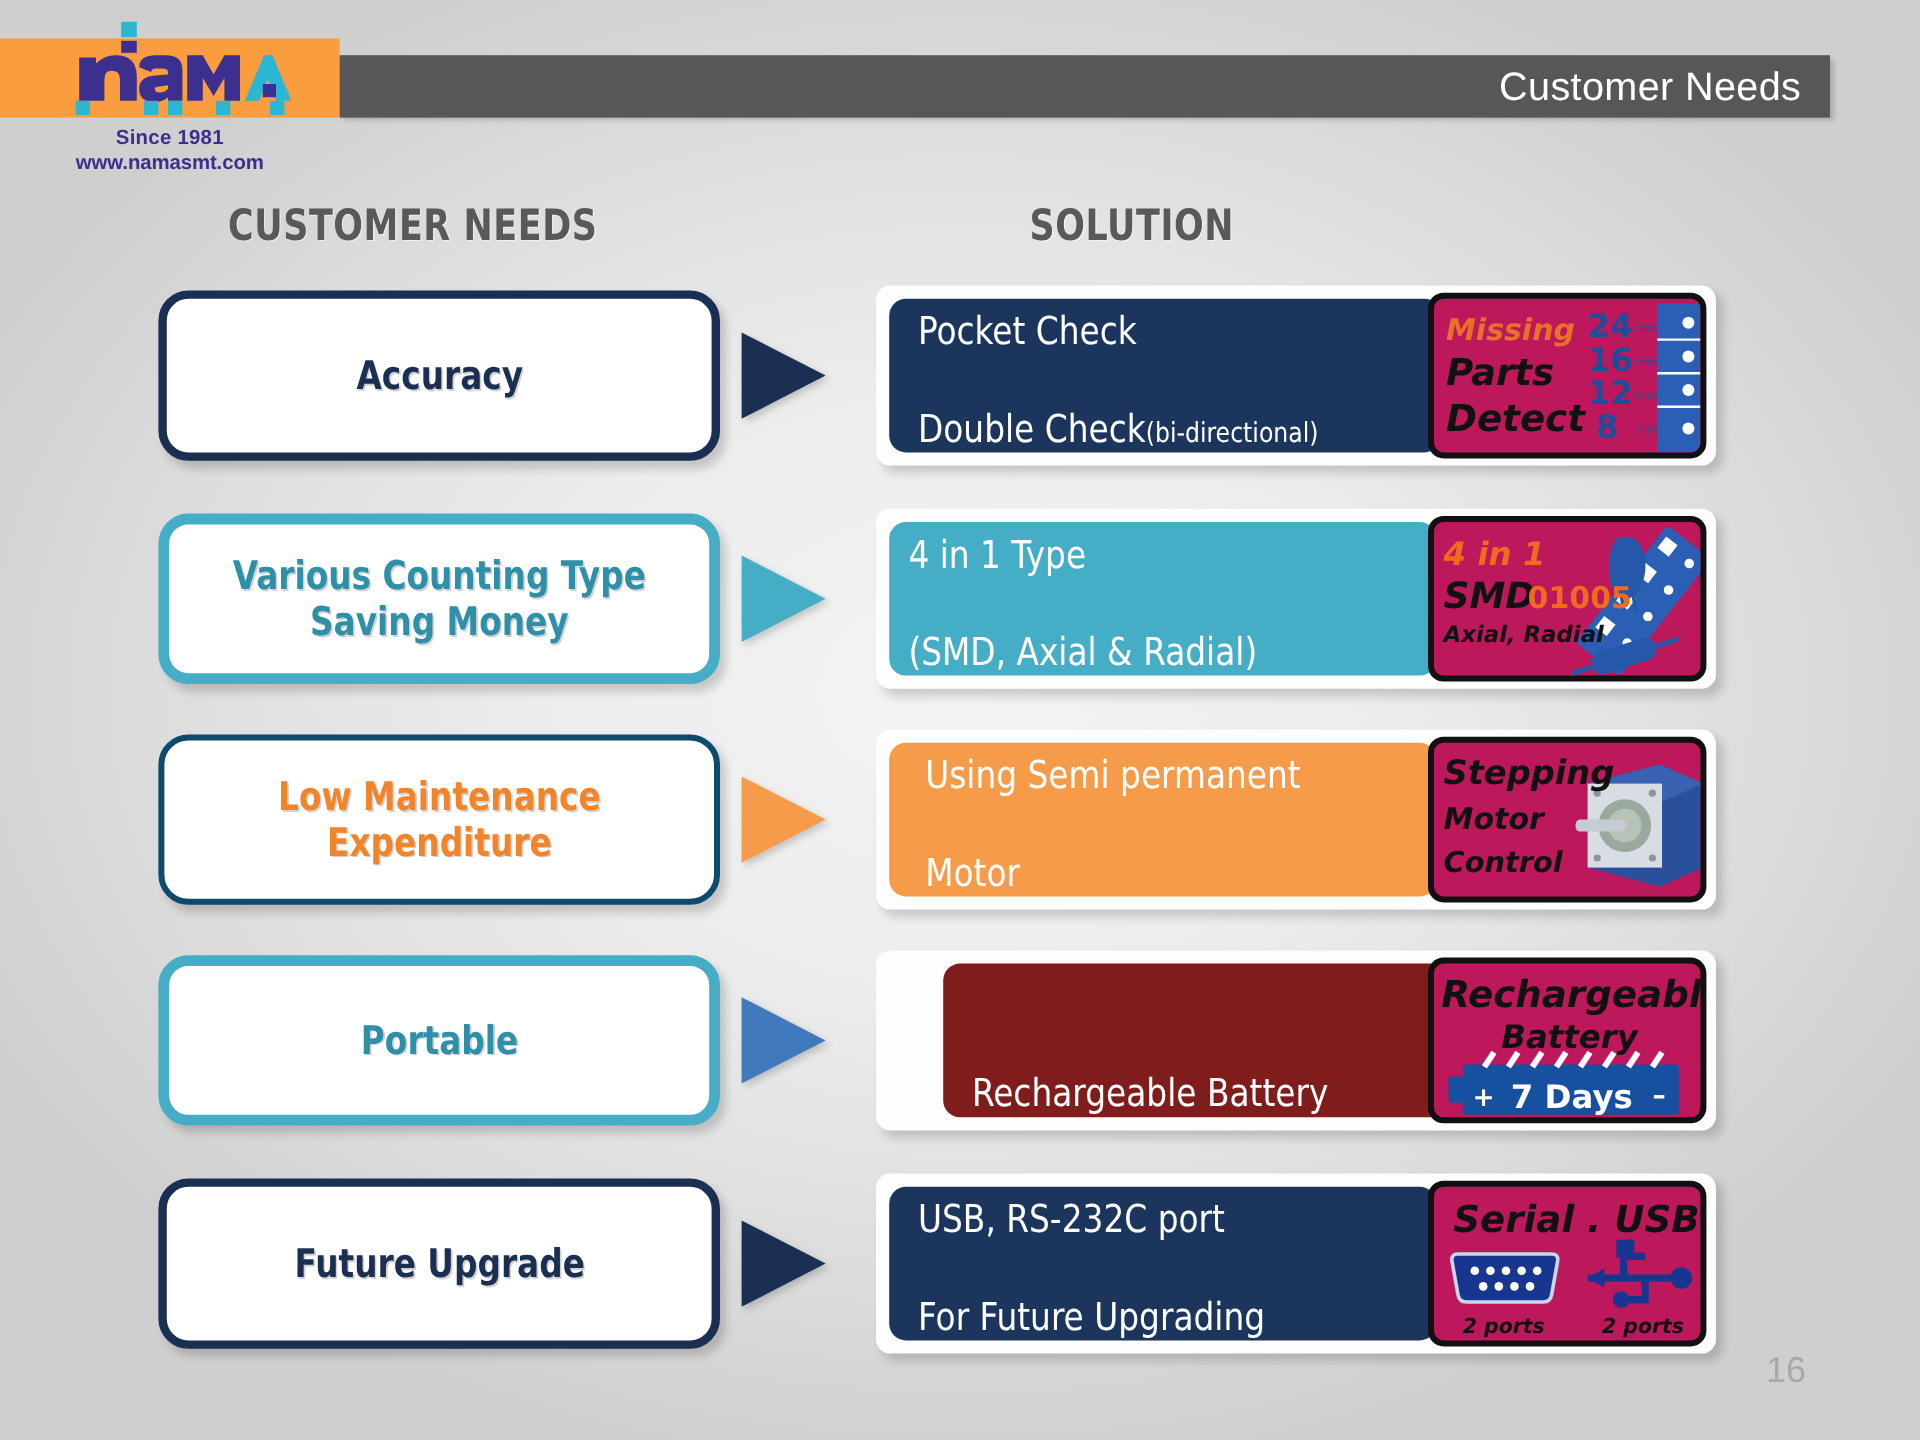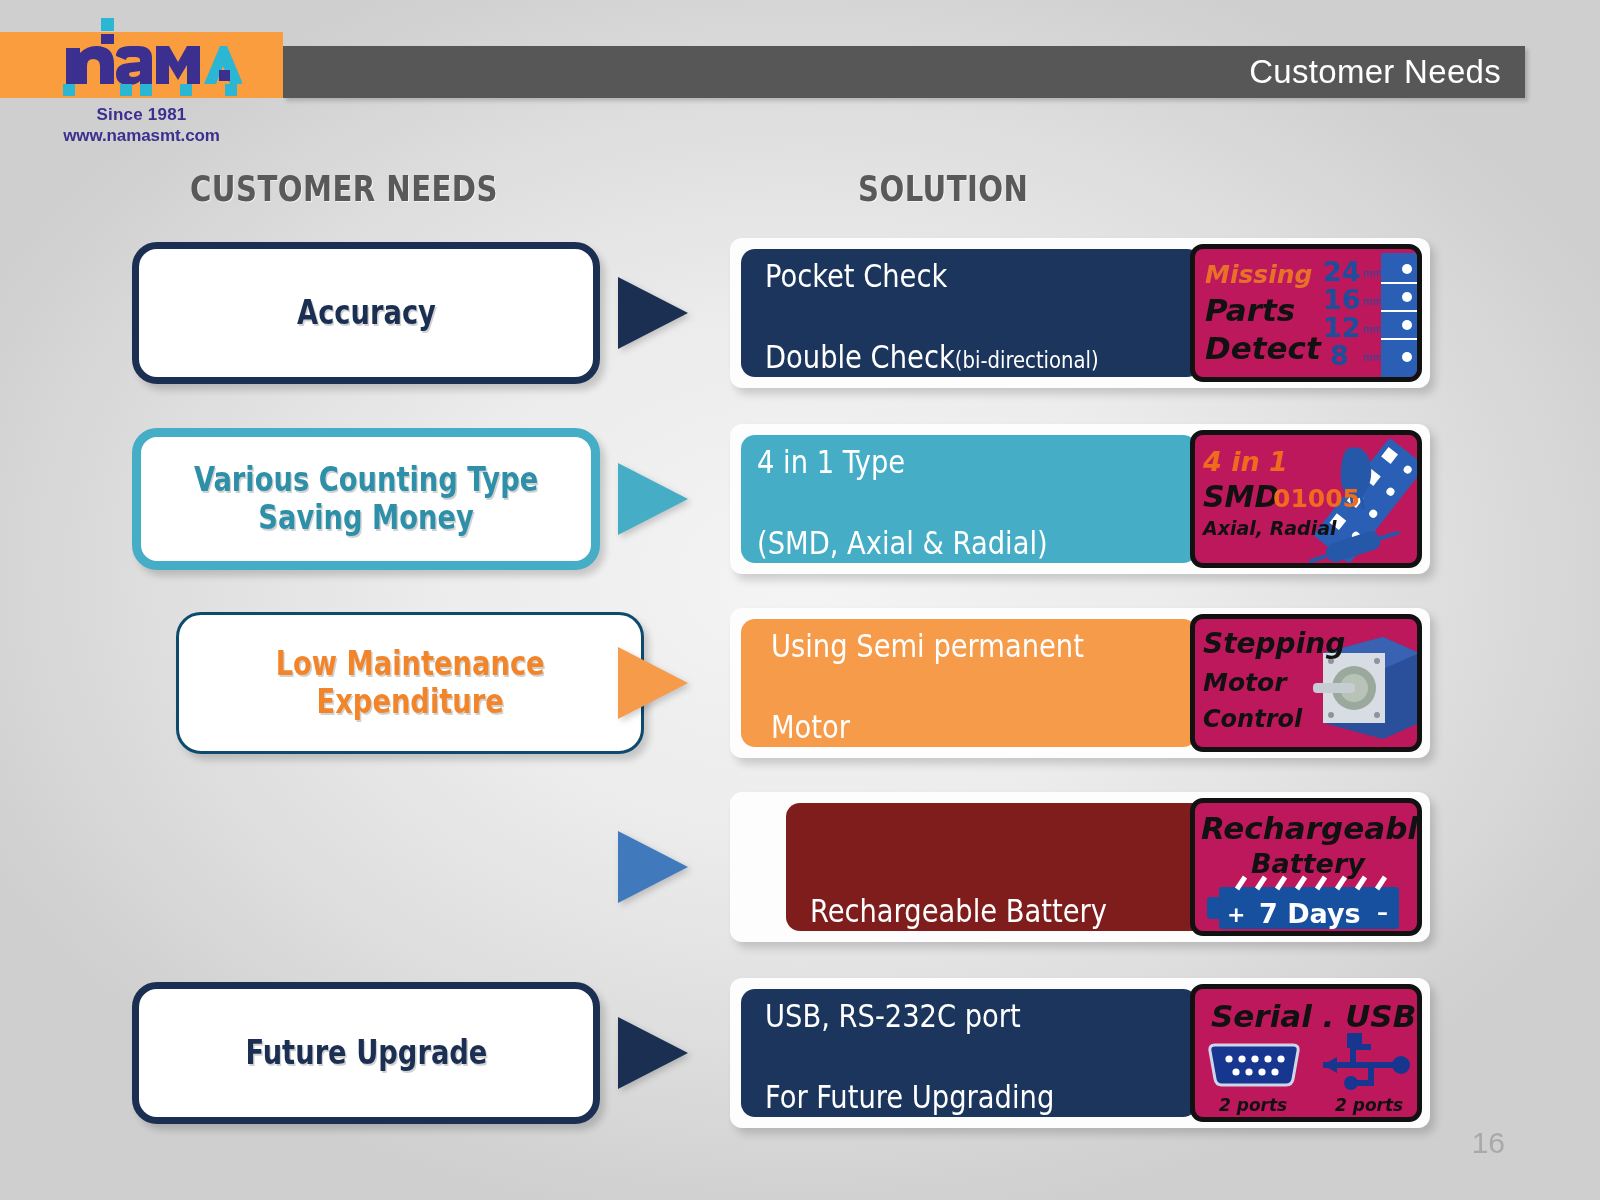--- a/index.html
+++ b/index.html
@@ -227,21 +227,21 @@
         <text x="8" y="36" font-family="DejaVu Sans,sans-serif" font-size="27" font-weight="bold" font-style="italic" fill="#ef6c1f">4 in 1</text>
         <text x="8" y="72" font-family="DejaVu Sans,sans-serif" font-size="30" font-weight="bold" font-style="italic" fill="#111">SMD</text>
         <text x="78" y="72" font-family="DejaVu Sans,sans-serif" font-size="25" font-weight="bold" fill="#ef6c1f">01005</text>
         <text x="8" y="100" font-family="DejaVu Sans,sans-serif" font-size="19" font-weight="bold" font-style="italic" fill="#111">Axial, Radial</text>
       </svg>
     </div>
   </div>
 </div>
 
 <div class="row r3">
-  <div class="need-box" style="border:3px solid #0c4a6e;margin-left:44px;">
+  <div class="need-box" style="border:5px solid #0c4a6e;">
     <div class="need-label" style="color:#f2852a;">Low Maintenance
 Expenditure</div>
   </div>
   <div class="arrow" style="border-left-color:#f59b4a;"></div>
   <div class="sol-wrap">
     <div class="sol-bar" style="background:#f59b4a;padding-left:30px;">
       <div class="sol-text">
         <span>Using Semi permanent</span><br>
         <span>Motor</span>
       </div>
@@ -263,20 +263,23 @@
         </g>
         <text x="8" y="34" font-family="DejaVu Sans,sans-serif" font-size="28" font-weight="bold" font-style="italic" fill="#111">Stepping</text>
         <text x="8" y="72" font-family="DejaVu Sans,sans-serif" font-size="25" font-weight="bold" font-style="italic" fill="#111">Motor</text>
         <text x="8" y="108" font-family="DejaVu Sans,sans-serif" font-size="24" font-weight="bold" font-style="italic" fill="#111">Control</text>
       </svg>
     </div>
   </div>
 </div>
 
 <div class="row r4">
+  <div class="need-box" style="border:9px solid #45adc6;">
+    <div class="need-label" style="color:#2e8fa8;">Portable</div>
+  </div>
   <div class="arrow" style="border-left-color:#4179bd;"></div>
   <div class="sol-wrap">
     <div class="sol-bar" style="background:#7f1d1d;margin-left:45px;">
       <div class="sol-text">
         <span>Rechargeable Battery</span>
       </div>
     </div>
     <div class="icon-card">
       <svg width="224" height="130" viewBox="0 0 224 130">
         <text x="6" y="36" font-family="DejaVu Sans,sans-serif" font-size="31" font-weight="bold" font-style="italic" fill="#111">Rechargeable</text>

